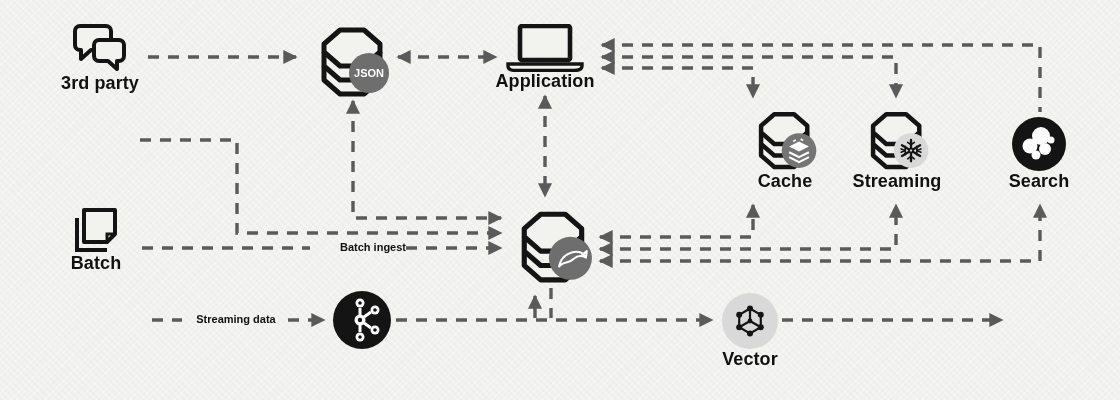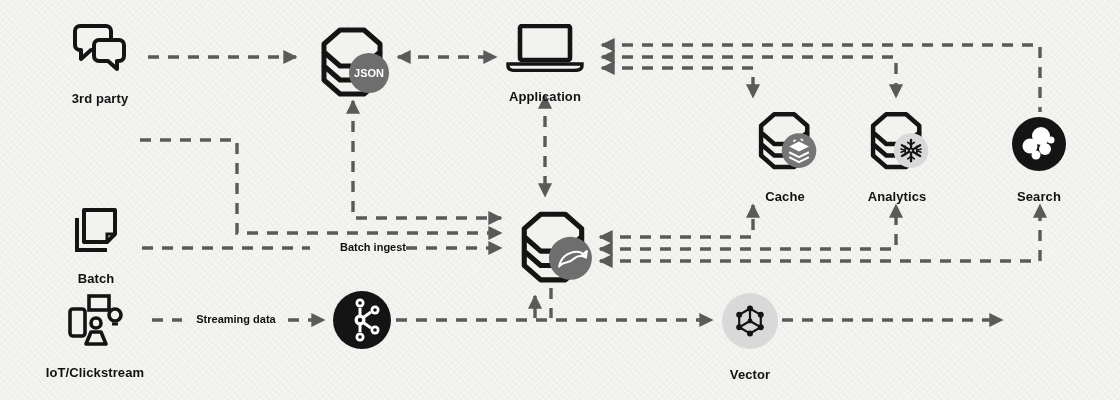--- a/index.html
+++ b/index.html
@@ -10,21 +10,21 @@
     background-image:
       repeating-linear-gradient(45deg, rgba(0,0,0,0.015) 0 2px, transparent 2px 5px),
       repeating-linear-gradient(-45deg, rgba(255,255,255,0.35) 0 1px, transparent 1px 4px);
     overflow:hidden;
     font-family:"Liberation Sans", sans-serif;
   }
   #wires{position:absolute;left:0;top:0;}
   .c{fill:none;stroke:#5a5a5a;stroke-width:3.4;stroke-dasharray:11 9;}
   .node{position:absolute;display:flex;flex-direction:column;align-items:center;}
   .node .lbl{
-    margin-top:18px;font-size:13px;font-weight:bold;color:#111;
+    margin-top:0;font-size:18px;font-weight:bold;color:#111;
     letter-spacing:.1px;white-space:nowrap;line-height:1.1;
   }
   .edge-label{
     position:absolute;font-size:11px;font-weight:bold;color:#111;
     text-align:center;white-space:nowrap;
   }
   svg{display:block;}
 </style>
 </head>
 <body>
@@ -73,31 +73,20 @@
 
   <div class="node" style="left:56px;top:206px;width:80px;align-items:center;">
     <svg width="50" height="48" viewBox="0 0 50 48">
       <path d="M6,12 V44 H36" fill="none" stroke="#141414" stroke-width="4"></path>
       <path d="M13,4 H44 V28 L36,36 H13 Z" fill="#f2f2ef" stroke="#141414" stroke-width="4" stroke-linejoin="round"></path>
       <path d="M44,28 H36 V36" fill="none" stroke="#141414" stroke-width="3"></path>
     </svg>
     <div class="lbl">Batch</div>
   </div>
 
-  <div class="node" style="left:40px;top:294px;width:110px;">
-    <svg width="56" height="54" viewBox="0 0 56 54">
-      <rect x="3" y="15" width="15" height="27" rx="3" fill="#f2f2ef" stroke="#141414" stroke-width="3.6"></rect>
-      <rect x="22" y="2" width="20" height="14" fill="#f2f2ef" stroke="#141414" stroke-width="3.6"></rect>
-      <circle cx="29" cy="29" r="5" fill="#f2f2ef" stroke="#141414" stroke-width="3.6"></circle>
-      <path d="M19,50 L24,38 H34 L39,50 Z" fill="#f2f2ef" stroke="#141414" stroke-width="3.6" stroke-linejoin="round"></path>
-      <circle cx="48" cy="21" r="6" fill="#f2f2ef" stroke="#141414" stroke-width="3.6"></circle>
-      <path d="M45,30 h6" fill="none" stroke="#141414" stroke-width="3"></path>
-    </svg>
-    <div class="lbl">IoT/Clickstream</div>
-  </div>
 
   <div class="node" style="left:314px;top:20px;width:78px;">
     <svg width="78" height="80" viewBox="0 0 78 80">
       <path d="M10,24 L26,10 H50 L66,24 V60 L50,74 H26 L10,60 Z" fill="#f2f2ef"></path>
       <g fill="none" stroke="#141414" stroke-width="5" stroke-linejoin="round">
         <path d="M10,24 L26,10 H50 L66,24 V32 L50,46 H26 L10,32 Z"></path>
         <path d="M10,32 V46 L26,60 H50 L66,46 V32"></path>
         <path d="M10,46 V60 L26,74 H50 L66,60 V46"></path>
       </g>
       <circle cx="55" cy="53" r="20" fill="#6e6e6e"></circle>
@@ -155,21 +144,21 @@
         <path d="M10,32 V46 L26,60 H50 L66,46 V32"></path>
         <path d="M10,46 V60 L26,74 H50 L66,60 V46"></path>
       </g>
       <circle cx="56" cy="54" r="21" fill="#d9d9d9"></circle>
       <g stroke="#141414" stroke-width="2.8" stroke-linecap="round" fill="none">
         <path d="M56,41 V67 M45,47.5 L67,60.5 M45,60.5 L67,47.5"></path>
         <path d="M52,44 l4,3 4,-3 M52,64 l4,-3 4,3 M44,52 l5,2 0,-5 M68,52 l-5,2 0,-5 M44,56 l5,-2 0,5 M68,56 l-5,-2 0,5" stroke-width="2"></path>
         <circle cx="56" cy="54" r="2.4" fill="#d9d9d9" stroke-width="2"></circle>
       </g>
     </svg>
-    <div class="lbl">Analytics</div>
+    <div class="lbl">Streaming</div>
   </div>
 
   <div class="node" style="left:1010px;top:116px;width:58px;">
     <svg width="56" height="56" viewBox="0 0 56 56">
       <circle cx="28" cy="28" r="27" fill="#141414"></circle>
       <circle cx="30" cy="20" r="9" fill="#ffffff"></circle>
       <circle cx="19" cy="30" r="7.5" fill="#ffffff"></circle>
       <circle cx="34" cy="33" r="6" fill="#ffffff"></circle>
       <circle cx="25" cy="39" r="4.5" fill="#ffffff"></circle>
       <circle cx="40" cy="24" r="3.5" fill="#ffffff"></circle>

